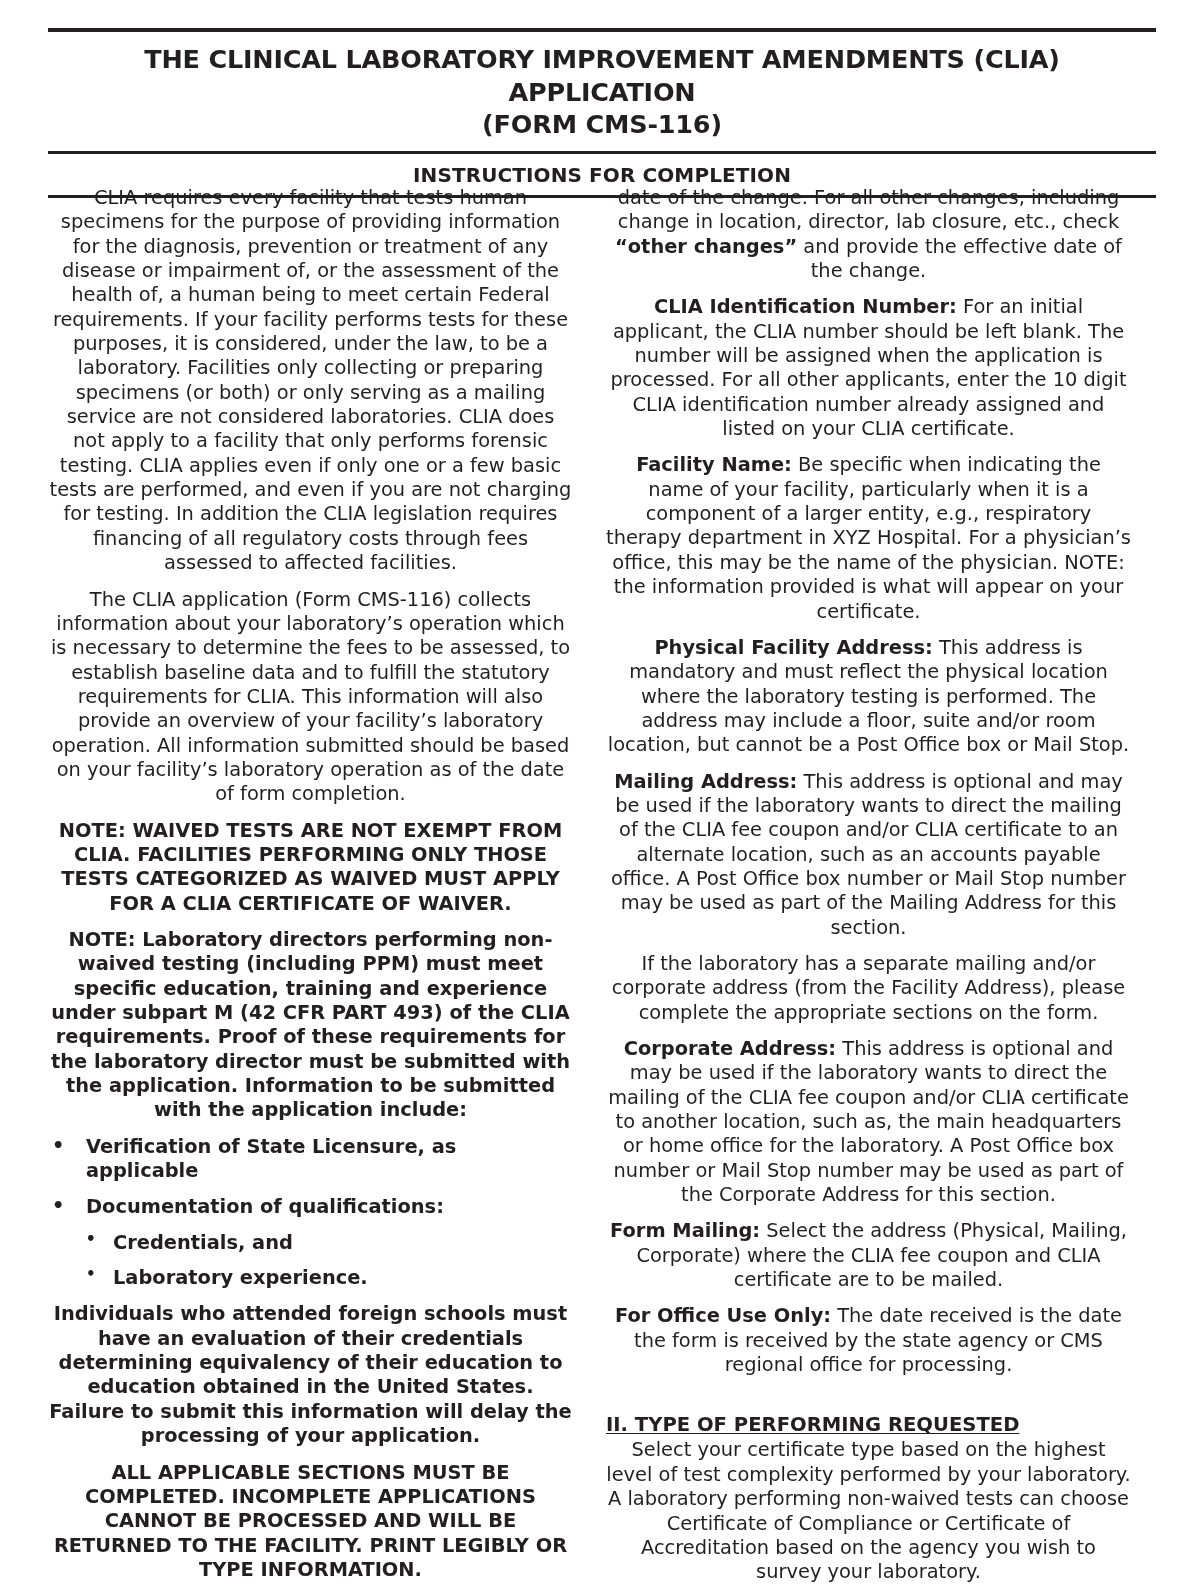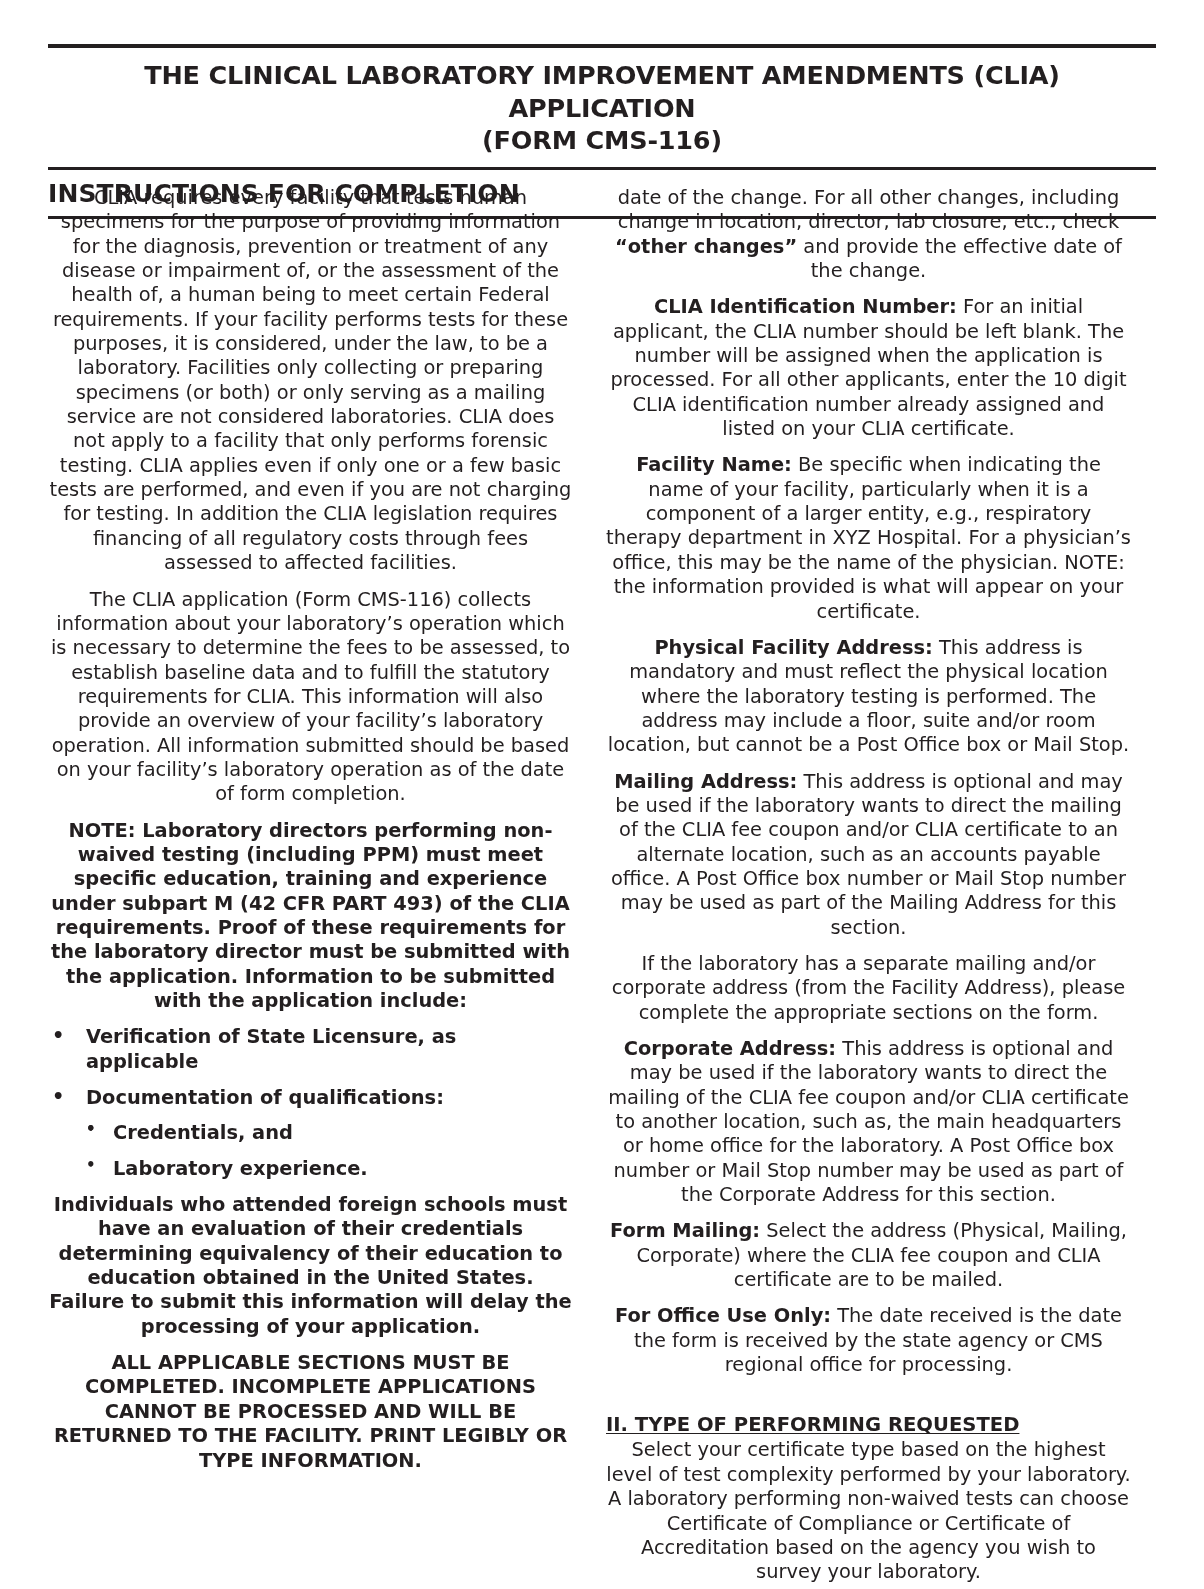--- a/index.html
+++ b/index.html
@@ -20,21 +20,21 @@
     left: 0; top: 0;
     width: 1204px;
     height: 1589px;
     box-sizing: border-box;
   }
 
   
   .header-block {
     position: absolute;
     left: 48px;
-    top: 44px;
+    top: 28px;
     width: 1108px;
   }
   .rule {
     height: 4px;
     background: #231f20;
     width: 100%;
   }
   .rule-thin {
     height: 3px;
     background: #231f20;
@@ -42,22 +42,23 @@
   }
   .doc-title {
     font-size: 25.5px;
     font-weight: bold;
     text-align: center;
     line-height: 1.28;
     letter-spacing: -0.2px;
     padding: 11px 6px 10px 6px;
   }
   .doc-subtitle {
-    font-size: 25px;
-    font-weight: bold;
+    font-size: 20px;
+    font-weight: bold;
+    text-align: center;
     letter-spacing: 0.1px;
     padding: 9px 0 8px 0;
   }
 
   
   .columns {
     position: absolute;
     left: 48px;
     top: 186px;
     width: 1110px;
@@ -170,20 +171,21 @@
   </div>
 
   <div class="columns">
 
     <div class="col col-left">
 
       <p class="para">CLIA requires every facility that tests human specimens for the purpose of providing information for the diagnosis, prevention or treatment of any disease or impairment of, or the assessment of the health of, a human being to meet certain Federal requirements. If your facility performs tests for these purposes, it is considered, under the law, to be a laboratory. Facilities only collecting or preparing specimens (or both) or only serving as a mailing service are not considered laboratories.  CLIA does not apply to a facility that only performs forensic testing. CLIA applies even if only one or a few basic tests are performed, and even if you are not charging for testing. In addition the CLIA legislation requires financing of all regulatory costs through fees assessed to affected facilities.</p>
 
       <p class="para">The CLIA application (Form CMS-116) collects information about your laboratory’s operation which is necessary to determine the fees to be assessed, to establish baseline data and to fulfill the statutory requirements for CLIA. This information will also provide an overview of your facility’s laboratory operation. All information submitted should be based on your facility’s laboratory operation as of the date of form completion.</p>
 
+      <p class="para bold">NOTE: WAIVED TESTS ARE NOT EXEMPT FROM CLIA. FACILITIES PERFORMING ONLY THOSE TESTS CATEGORIZED AS WAIVED MUST APPLY FOR A CLIA CERTIFICATE OF WAIVER.</p>
 
       <p class="para bold">NOTE: Laboratory directors performing non-waived testing (including PPM) must meet specific education, training and experience under subpart M (42 CFR PART 493) of the CLIA requirements. Proof of these requirements for the laboratory director must be submitted with the application. Information to be submitted with the application include:</p>
 
       <ul class="bul bold">
         <li>
           <span class="dot">•</span>
           <span>Verification of State Licensure, as applicable</span>
         </li>
         <li>
           <span class="dot">•</span>

